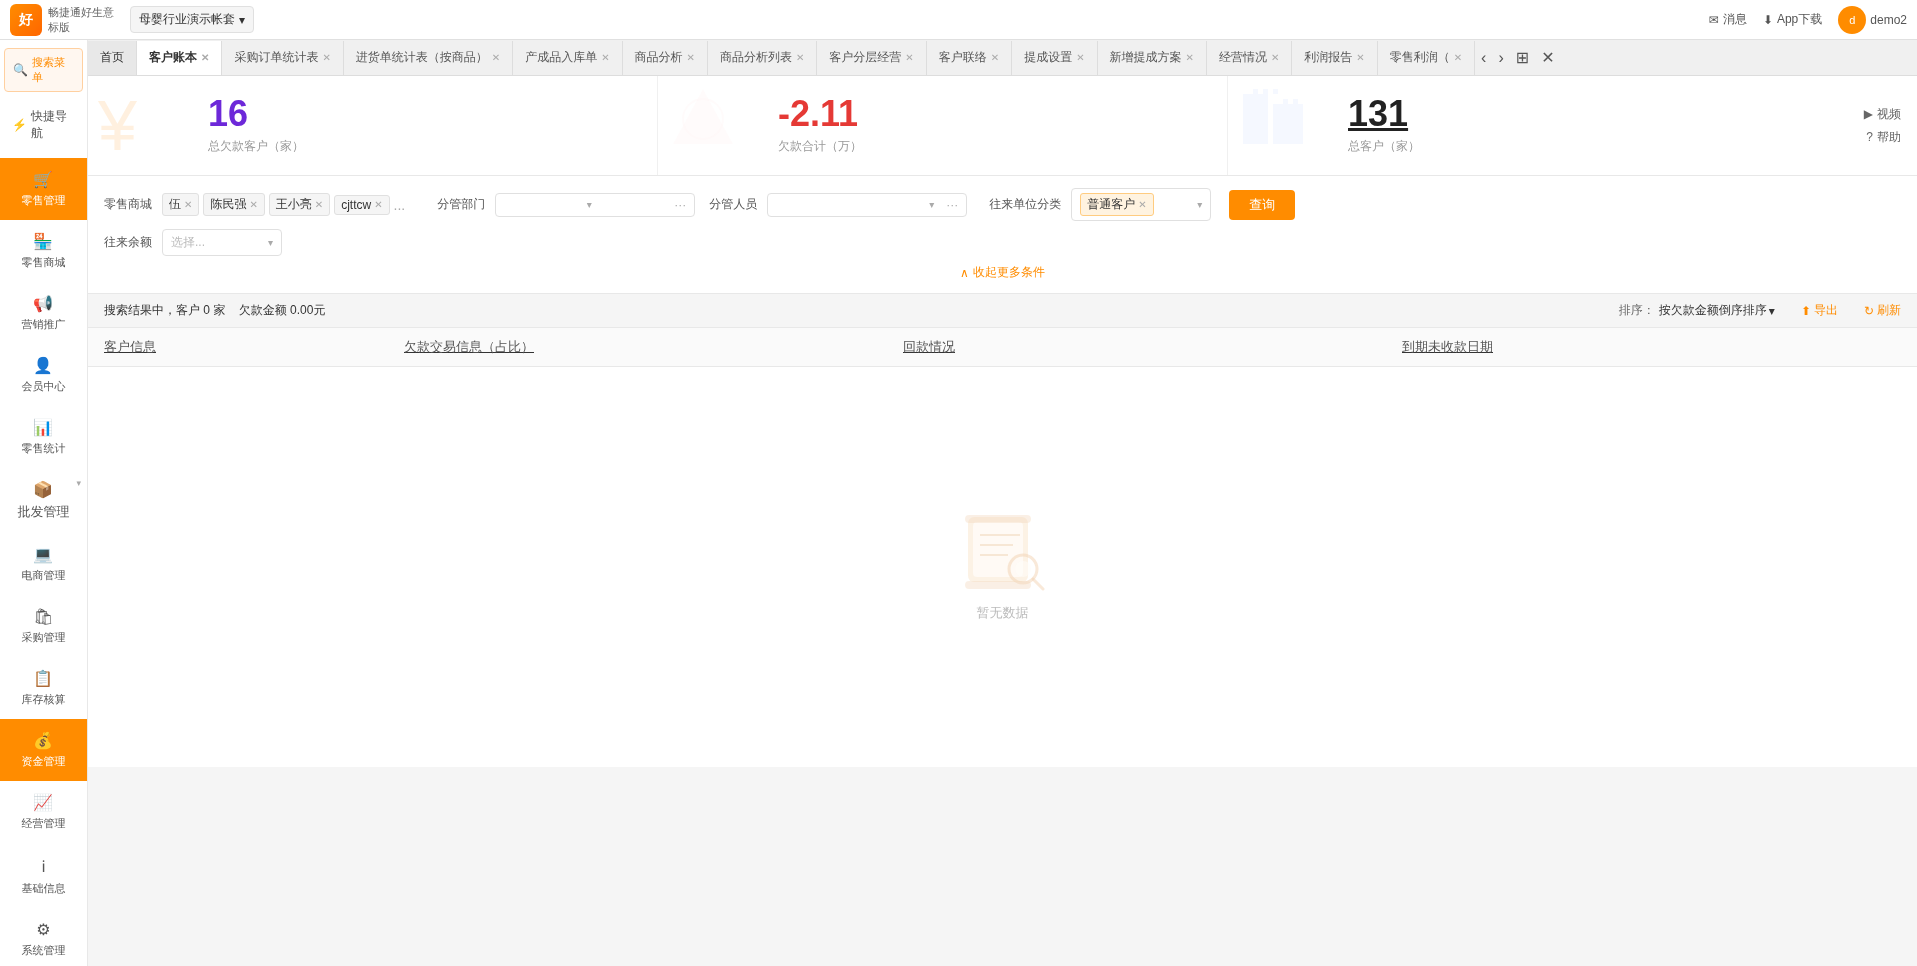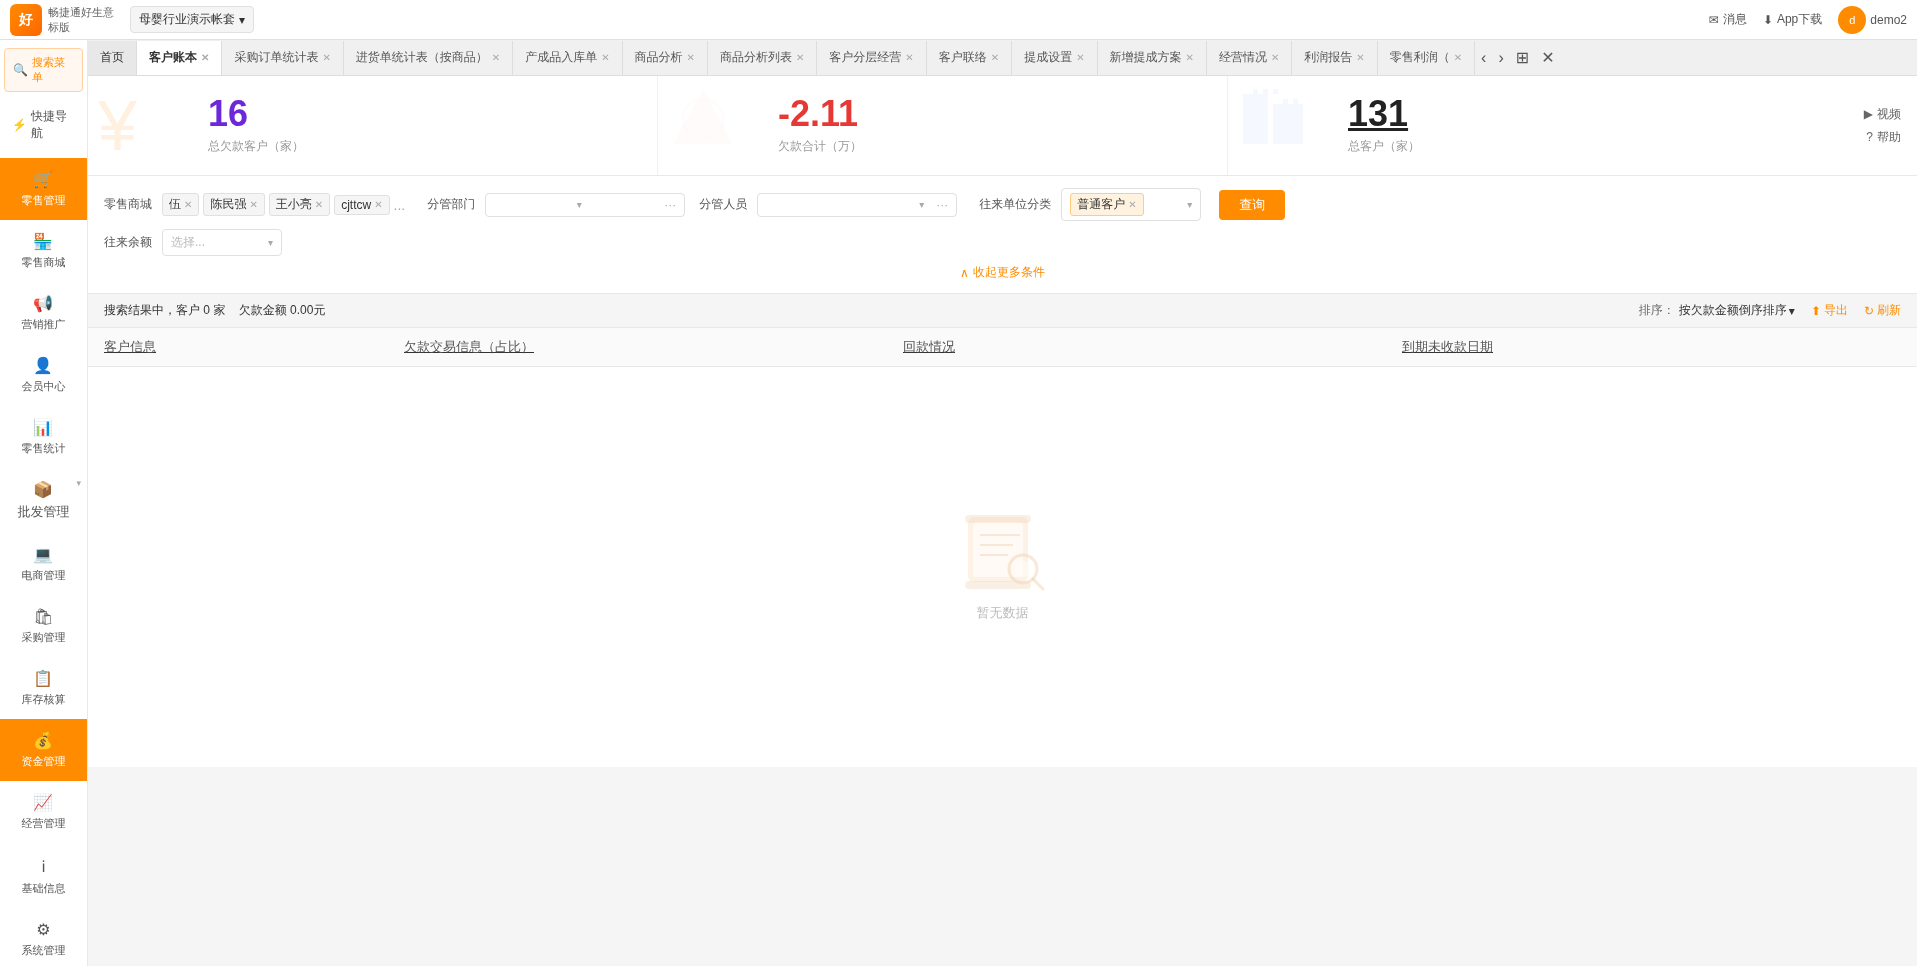--- a/index.html
+++ b/index.html
@@ -64,21 +64,21 @@
     .filter-select-wide { min-width: 200px; }
     .filter-select .chevron { color: #aaa; font-size: 10px; margin-left: auto; }
     .filter-dots { color: #aaa; cursor: pointer; font-size: 14px; }
     .collapse-btn { display: flex; align-items: center; gap: 4px; color: #ff8c00; font-size: 12px; cursor: pointer; }
     .filter-row-center { justify-content: center; }
 
     
     .results-bar { display: flex; align-items: center; justify-content: space-between; padding: 8px 16px; background: #f5f5f5; border-bottom: 1px solid #e8e8e8; }
     .results-info { font-size: 12px; color: #666; }
     .results-info span { color: #333; }
-    .results-actions { display: flex; align-items: center; gap: 16px; font-size: 12px; color: #666; }
+    .results-actions { display: flex; align-items: center; gap: 26px; font-size: 12px; color: #666; }
     .results-sort { display: flex; align-items: center; gap: 4px; cursor: pointer; }
     .sort-dropdown { display: flex; align-items: center; gap: 2px; color: #333; }
     .result-action-btn { display: flex; align-items: center; gap: 3px; color: #ff8c00; cursor: pointer; }
 
     
     .table-container { background: #fff; margin: 0; }
     .table-header { display: grid; grid-template-columns: 300px 1fr 1fr 1fr; padding: 10px 16px; border-bottom: 1px solid #e8e8e8; background: #fafafa; text-decoration: underline; }
     .table-header-cell { font-size: 13px; color: #555; font-weight: normal; }
     .table-body { min-height: 400px; display: flex; align-items: center; justify-content: center; flex-direction: column; padding: 60px 0; }
     .empty-text { font-size: 13px; color: #bbb; }
@@ -325,21 +325,21 @@
               <div class="filter-tag">
                 <span>王小亮</span>
                 <span class="tag-close">✕</span>
               </div>
               <div class="filter-tag">
                 <span>cjttcw</span>
                 <span class="tag-close">✕</span>
               </div>
               <span class="filter-dots">...</span>
             </div>
-            <span class="filter-label" style="margin-left:12px;">分管部门</span>
+            <span class="filter-label" style="margin-left:22px;">分管部门</span>
             <div class="filter-select filter-select-wide">
               <span style="color:#bbb;"></span>
               <span class="chevron">▾</span>
               <span style="margin-left:auto; color:#aaa;">···</span>
             </div>
             <span class="filter-label" style="margin-left:4px;">分管人员</span>
             <div class="filter-select filter-select-wide">
               <span style="color:#bbb;"></span>
               <span class="chevron" style="margin-left:auto;">▾</span>
               <span style="margin-left:8px; color:#aaa;">···</span>

